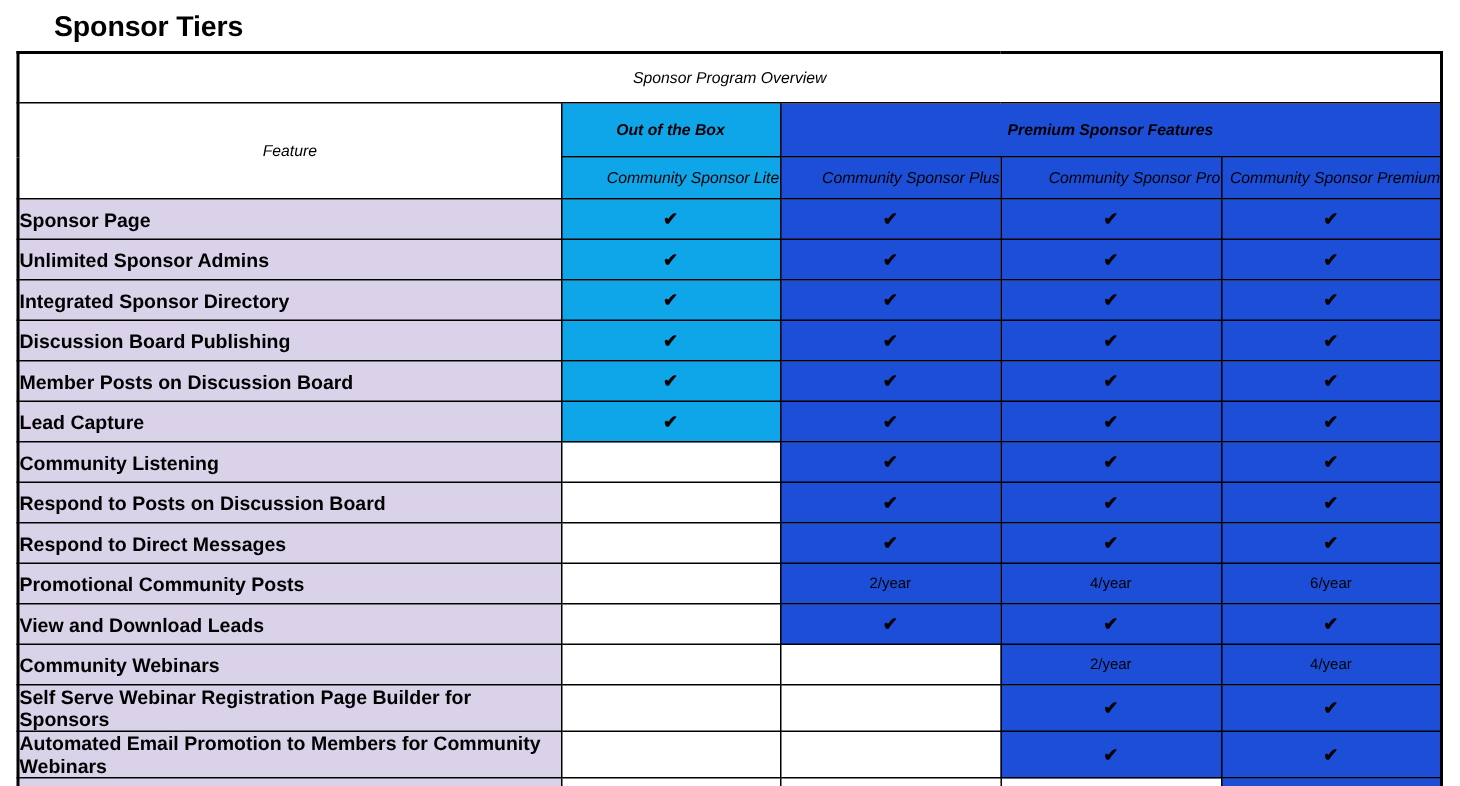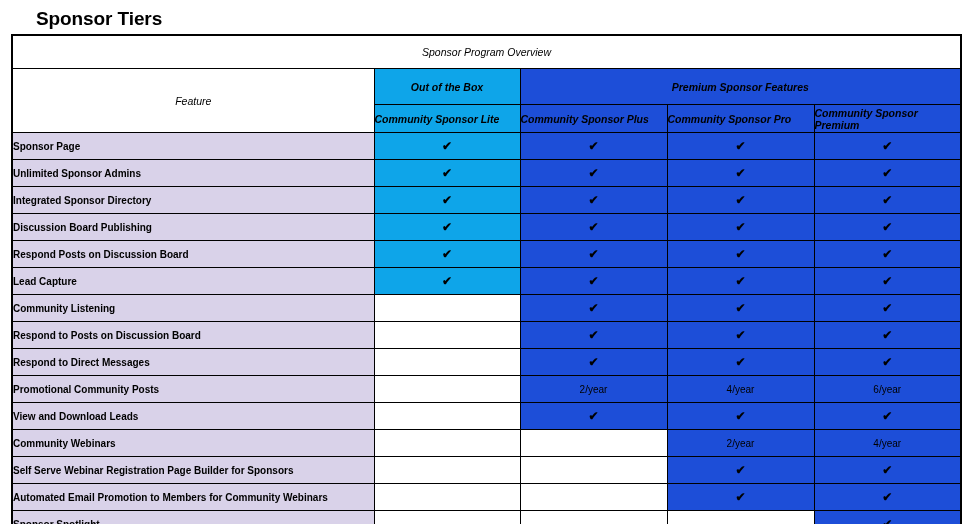--- a/index.html
+++ b/index.html
@@ -59,31 +59,31 @@
   }
   .feature-head {
     text-align: center;
     font-size: 10.5px;
     font-weight: normal;
     font-style: italic;
     background: #ffffff;
   }
   .tier-head {
     height: 27px;
-    text-align: left;
-    font-size: 10.5px;
-    font-weight: bold;
+    text-align: right;
+    font-size: 10.5px;
+    font-weight: normal;
     font-style: italic;
   }
 
   
   .feature-cell {
     height: 26px;
     background: #d9d2e9;
-    font-size: 10px;
+    font-size: 13px;
     font-weight: bold;
     padding-left: 8px;
     text-align: left;
   }
   .val-cell {
     height: 26px;
     text-align: center;
     font-size: 10px;
   }
   .val-cell .mark {
@@ -153,21 +153,21 @@
         <td class="val-cell fill-yellow"><span class="mark">✔</span></td>
       </tr>
       <tr>
         <td class="feature-cell">Discussion Board Publishing</td>
         <td class="val-cell fill-pink"><span class="mark">✔</span></td>
         <td class="val-cell fill-yellow"><span class="mark">✔</span></td>
         <td class="val-cell fill-yellow"><span class="mark">✔</span></td>
         <td class="val-cell fill-yellow"><span class="mark">✔</span></td>
       </tr>
       <tr>
-        <td class="feature-cell">Respond Posts on Discussion Board</td>
+        <td class="feature-cell">Member Posts on Discussion Board</td>
         <td class="val-cell fill-pink"><span class="mark">✔</span></td>
         <td class="val-cell fill-yellow"><span class="mark">✔</span></td>
         <td class="val-cell fill-yellow"><span class="mark">✔</span></td>
         <td class="val-cell fill-yellow"><span class="mark">✔</span></td>
       </tr>
       <tr>
         <td class="feature-cell">Lead Capture</td>
         <td class="val-cell fill-pink"><span class="mark">✔</span></td>
         <td class="val-cell fill-yellow"><span class="mark">✔</span></td>
         <td class="val-cell fill-yellow"><span class="mark">✔</span></td>

